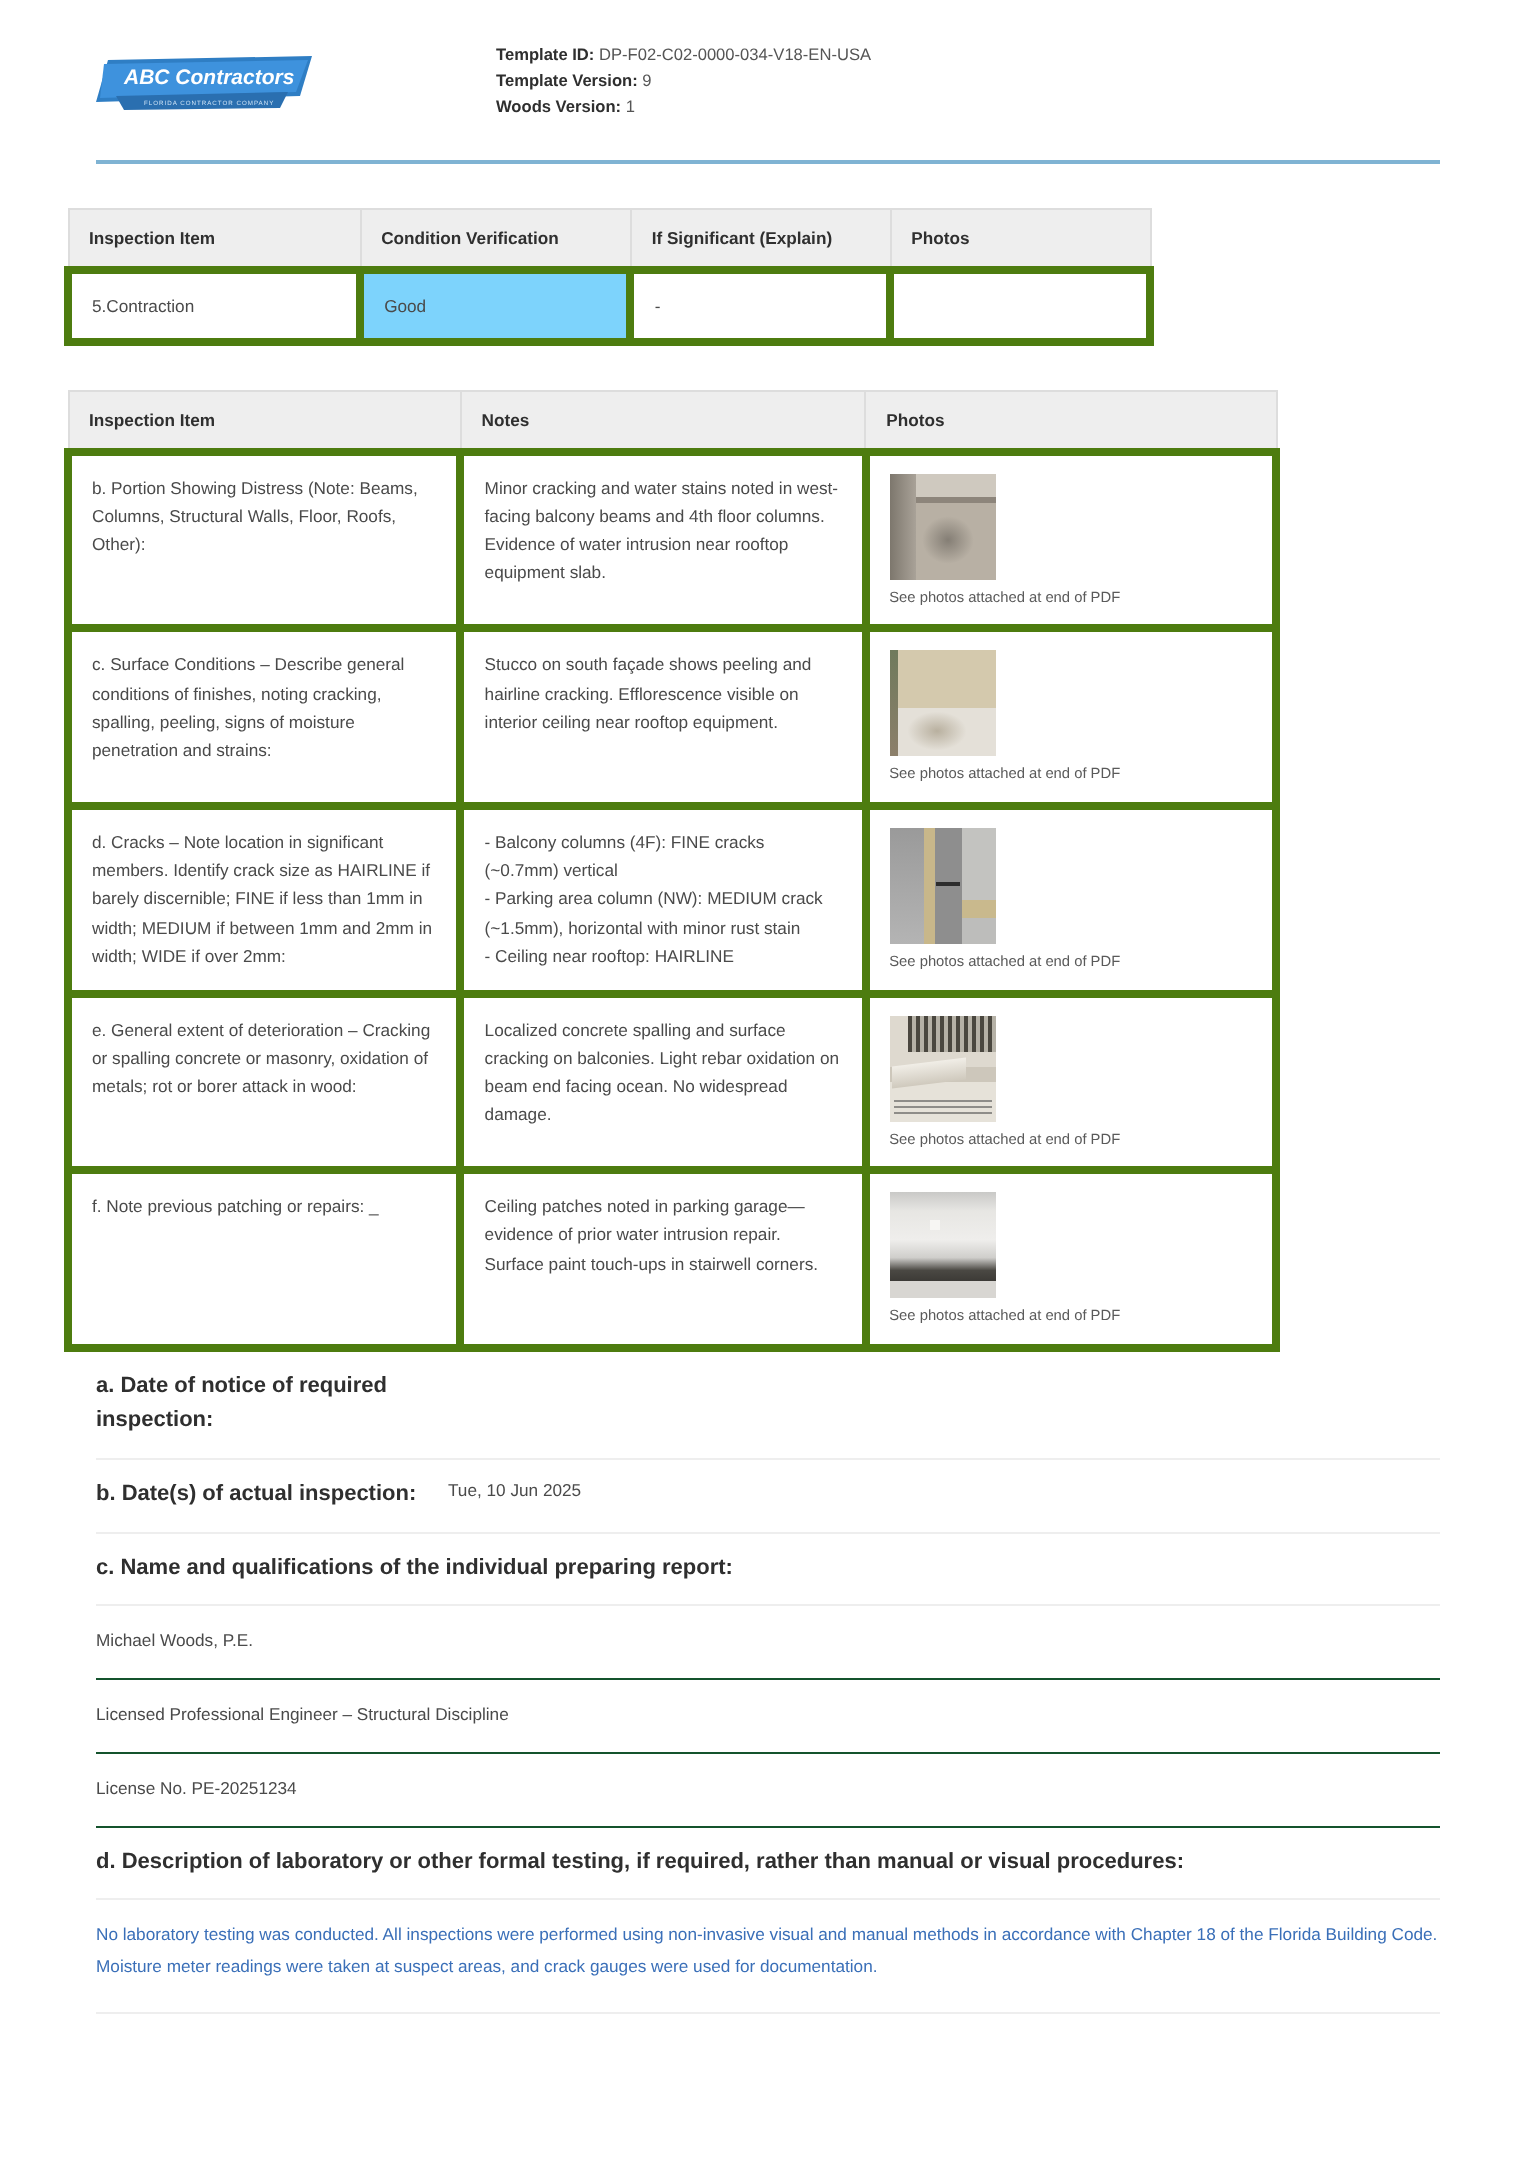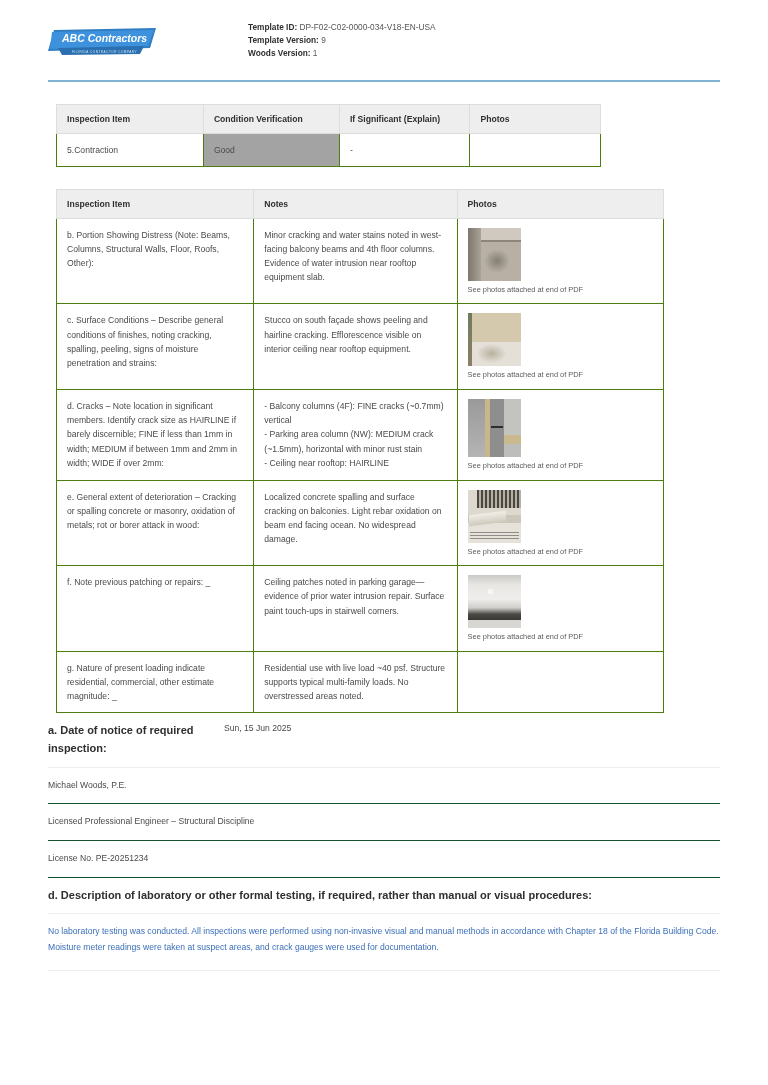--- a/index.html
+++ b/index.html
@@ -60,44 +60,44 @@
 
   .hdr-rule {
     margin: 20px 48px 0 48px;
     height: 2px;
     background: #7fb3d3;
   }
 
   
   .tbl {
     width: calc(100% - 96px);
-    margin: 22px 48px 0 56px;
+    margin: 22px 48px 0 32px;
     border-collapse: collapse;
     table-layout: fixed;
     border-radius: 31px;
   }
   .tbl th {
     background: #eeeeee;
     text-align: left;
     font-size: 8.6px;
     font-weight: bold;
     color: #2f2f2f;
     padding: 9px 10px;
     border: 1px solid #dddddd;
     vertical-align: middle;
   }
   .tbl td {
     font-size: 8.6px;
     color: #4a4a4a;
     padding: 9px 10px;
-    border: 1px solid #4d7c0f;
+    border: 4px solid #4d7c0f;
     vertical-align: top;
     line-height: 1.65;
   }
-  .cell-green { background: #a3a3a3; color: #3c4a40; }
+  .cell-green { background: #7dd3fc; color: #3c4a40; }
 
   
   .t1 col.c1 { width: 27%; }
   .t1 col.c2 { width: 25%; }
   .t1 col.c3 { width: 24%; }
   .t1 col.c4 { width: 24%; }
   .t1 { width: 545px; }
 
   
   .t2 col.c1 { width: 32.5%; }
@@ -400,35 +400,36 @@
 
       <tr>
         <td>f. Note previous patching or repairs: _</td>
         <td class="notes-lines">Ceiling patches noted in parking garage—evidence of prior water intrusion repair. Surface paint touch-ups in stairwell corners.</td>
         <td class="photo-cell">
           <span class="thumb ph-ceiling"></span>
           <div class="thumb-cap">See photos attached at end of PDF</div>
         </td>
       </tr>
 
-      <tr>
-        <td>g. Nature of present loading indicate residential, commercial, other estimate magnitude: _</td>
-        <td class="notes-lines">Residential use with live load ~40 psf. Structure supports typical multi-family loads. No overstressed areas noted.</td>
-        <td></td>
-      </tr>
     </tbody>
   </table>
 
 
   <div class="frow">
     <div class="flabel">a. Date of notice of required inspection:</div>
-    <div class="fvalue">Sun, 15 Jun 2025</div>
   </div>
 
-
+  <div class="frow">
+    <div class="flabel">b. Date(s) of actual inspection:</div>
+    <div class="fvalue">Tue, 10 Jun 2025</div>
+  </div>
+
+  <div class="frow full">
+    <div class="flabel">c. Name and qualifications of the individual preparing report:</div>
+  </div>
 
   <div class="qline">Michael Woods, P.E.</div>
   <div class="qline">Licensed Professional Engineer – Structural Discipline</div>
   <div class="qline">License No. PE-20251234</div>
 
   <div class="frow full">
     <div class="flabel">d. Description of laboratory or other formal testing, if required, rather than manual or visual procedures:</div>
   </div>
 
   <div class="blue-para">No laboratory testing was conducted. All inspections were performed using non-invasive visual and manual methods in accordance with Chapter 18 of the Florida Building Code. Moisture meter readings were taken at suspect areas, and crack gauges were used for documentation.</div>

